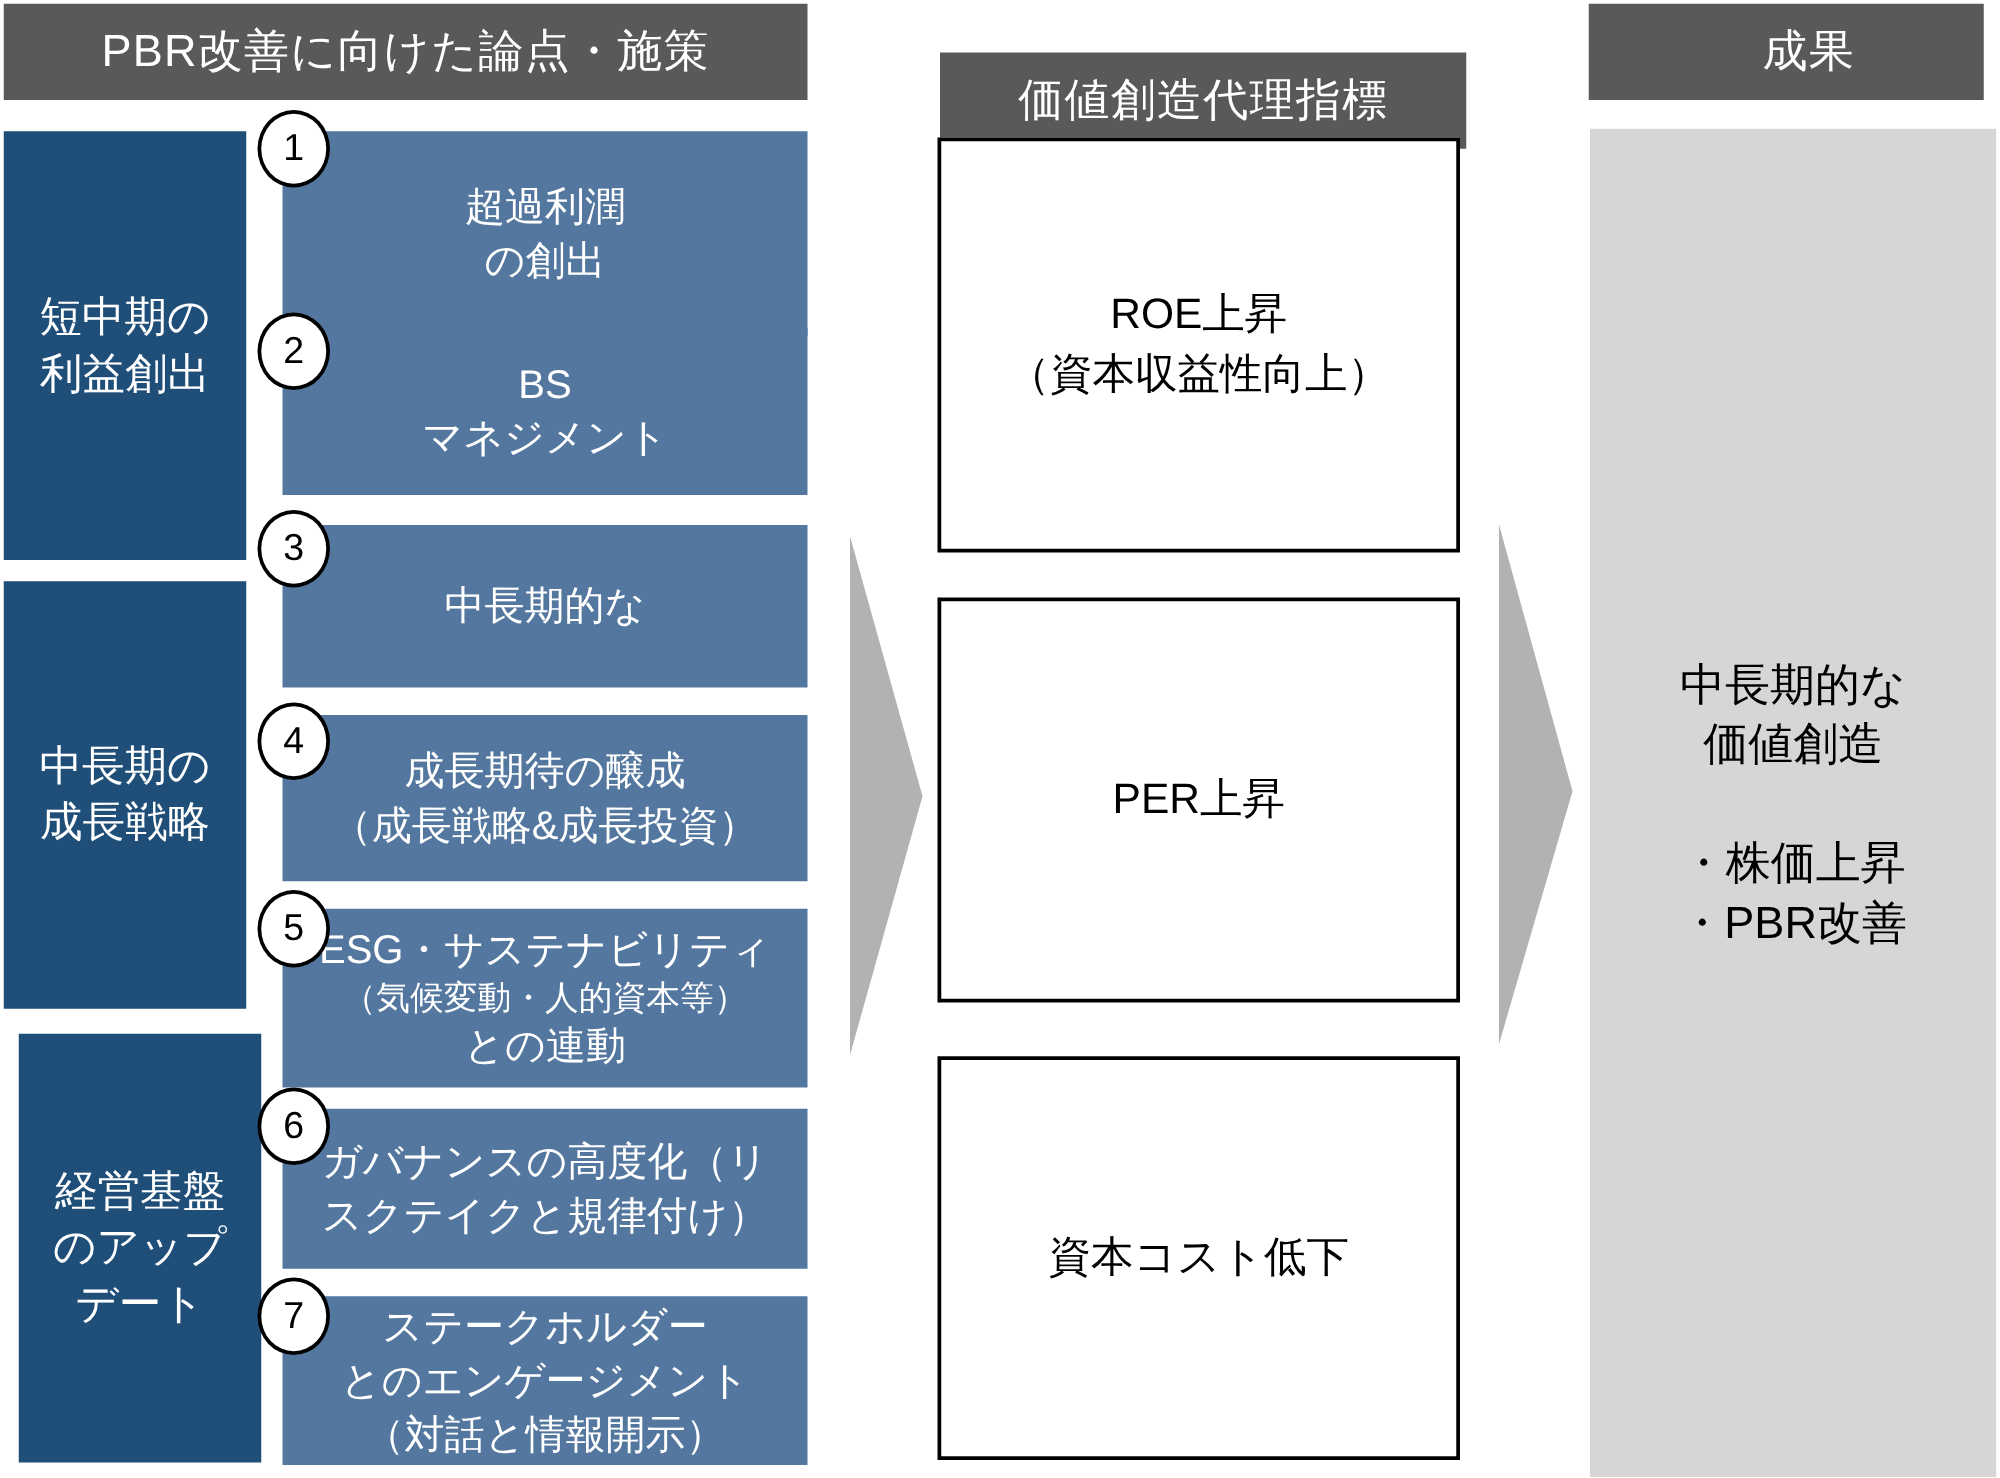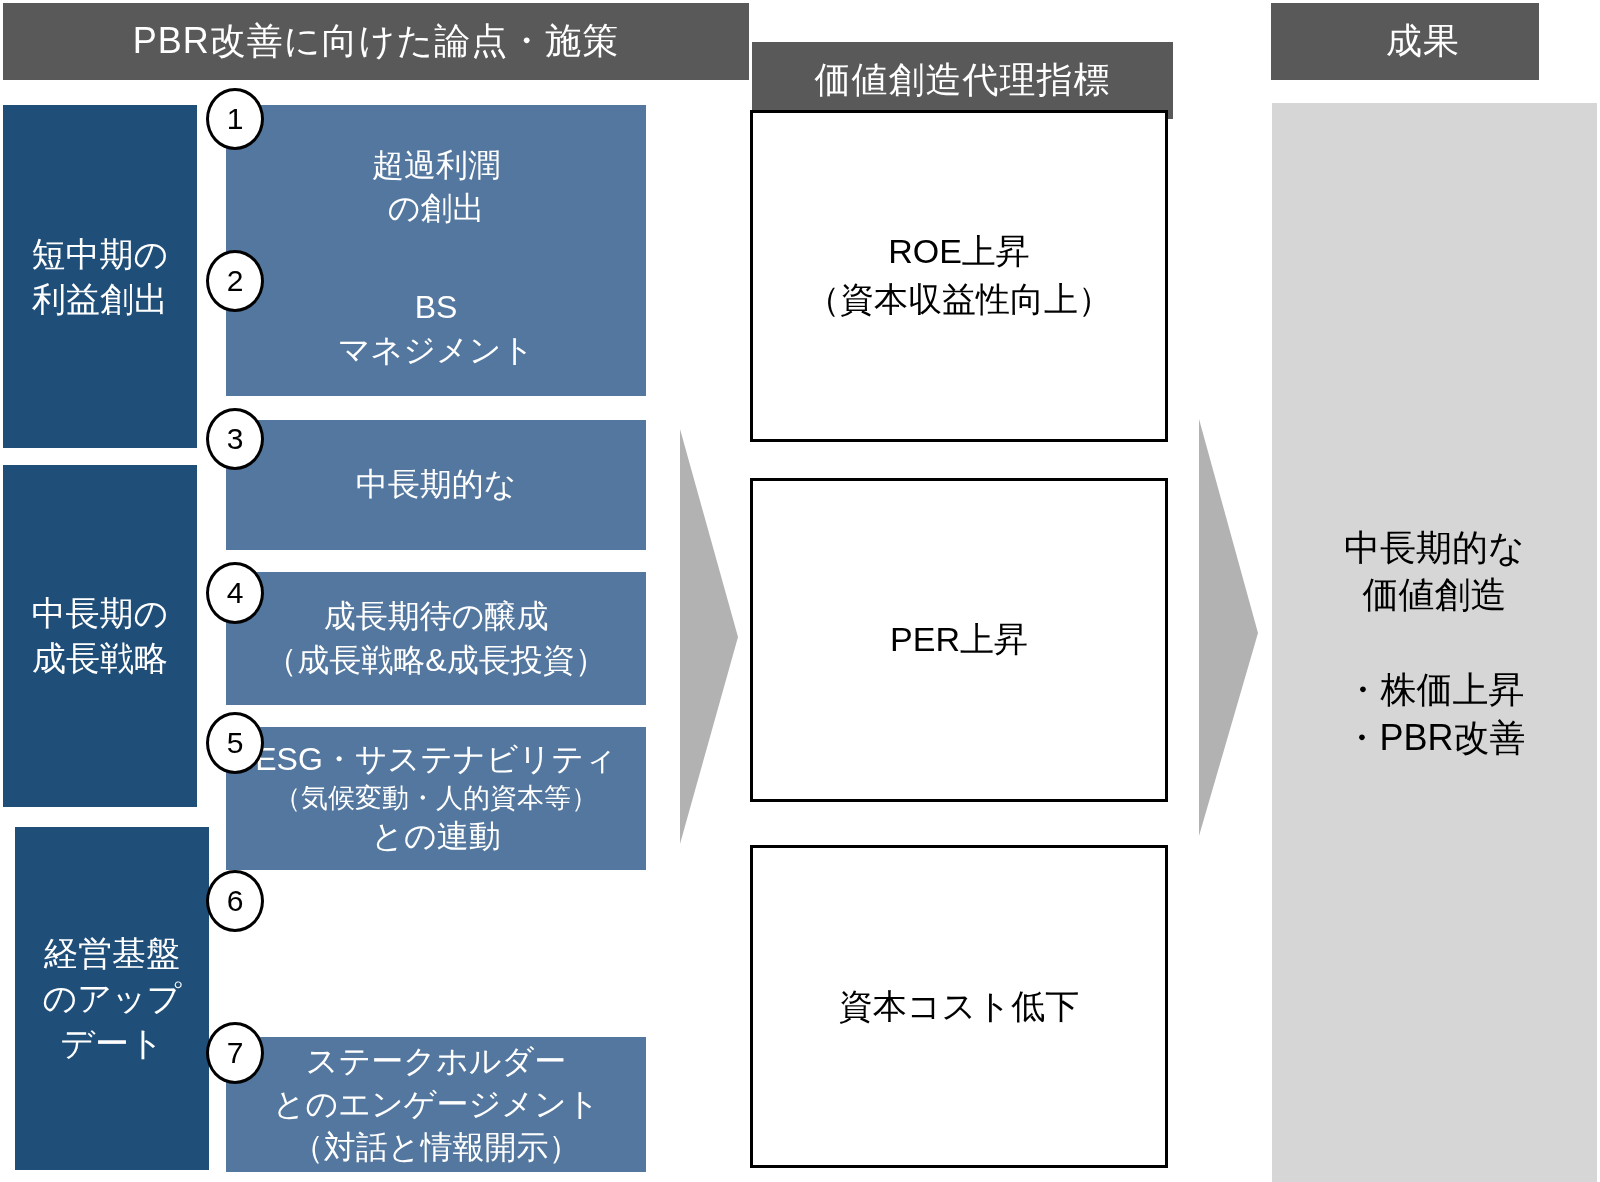--- a/index.html
+++ b/index.html
@@ -20,23 +20,23 @@
   
   .col-header {
     background: #595959;
     color: #ffffff;
     display: flex;
     align-items: center;
     justify-content: center;
     font-size: 36px;
     letter-spacing: 1px;
   }
-  .hdr-left   { left: 3px;    top: 3px; width: 746px; height: 77px; }
+  .hdr-left   { left: 3px;    top: 3px; width: 643px; height: 77px; }
   .hdr-middle { left: 752px;  top: 3px; width: 421px; height: 77px; margin-top: 39px; }
-  .hdr-right  { left: 1271px; top: 3px; width: 268px; height: 77px; padding-left: 36px; }
+  .hdr-right  { left: 1271px; top: 3px; width: 316px; height: 77px; padding-left: 36px; }
 
   
   .category {
     left: 3px;
     width: 194px;
     background: #1F4E79;
     color: #ffffff;
     display: flex;
     align-items: center;
     justify-content: center;
@@ -163,20 +163,22 @@
   <div class="abs item item-1">BS
 マネジメント</div>
   <div class="abs item item-2">中長期的な</div>
   <div class="abs item item-3">成長期待の醸成
 （成長戦略&amp;成長投資）</div>
   <div class="abs item item-4">
     <span>ESG・サステナビリティ</span>
     <span class="sub-line">（気候変動・人的資本等）</span>
     <span>との連動</span>
   </div>
+  <div class="abs item item-5">ガバナンスの高度化（リ
+スクテイクと規律付け）</div>
   <div class="abs item item-6">ステークホルダー
 とのエンゲージメント
 （対話と情報開示）</div>
 
   <div class="abs num-circle num-0">1</div>
   <div class="abs num-circle num-1">2</div>
   <div class="abs num-circle num-2">3</div>
   <div class="abs num-circle num-3">4</div>
   <div class="abs num-circle num-4">5</div>
   <div class="abs num-circle num-5">6</div>

